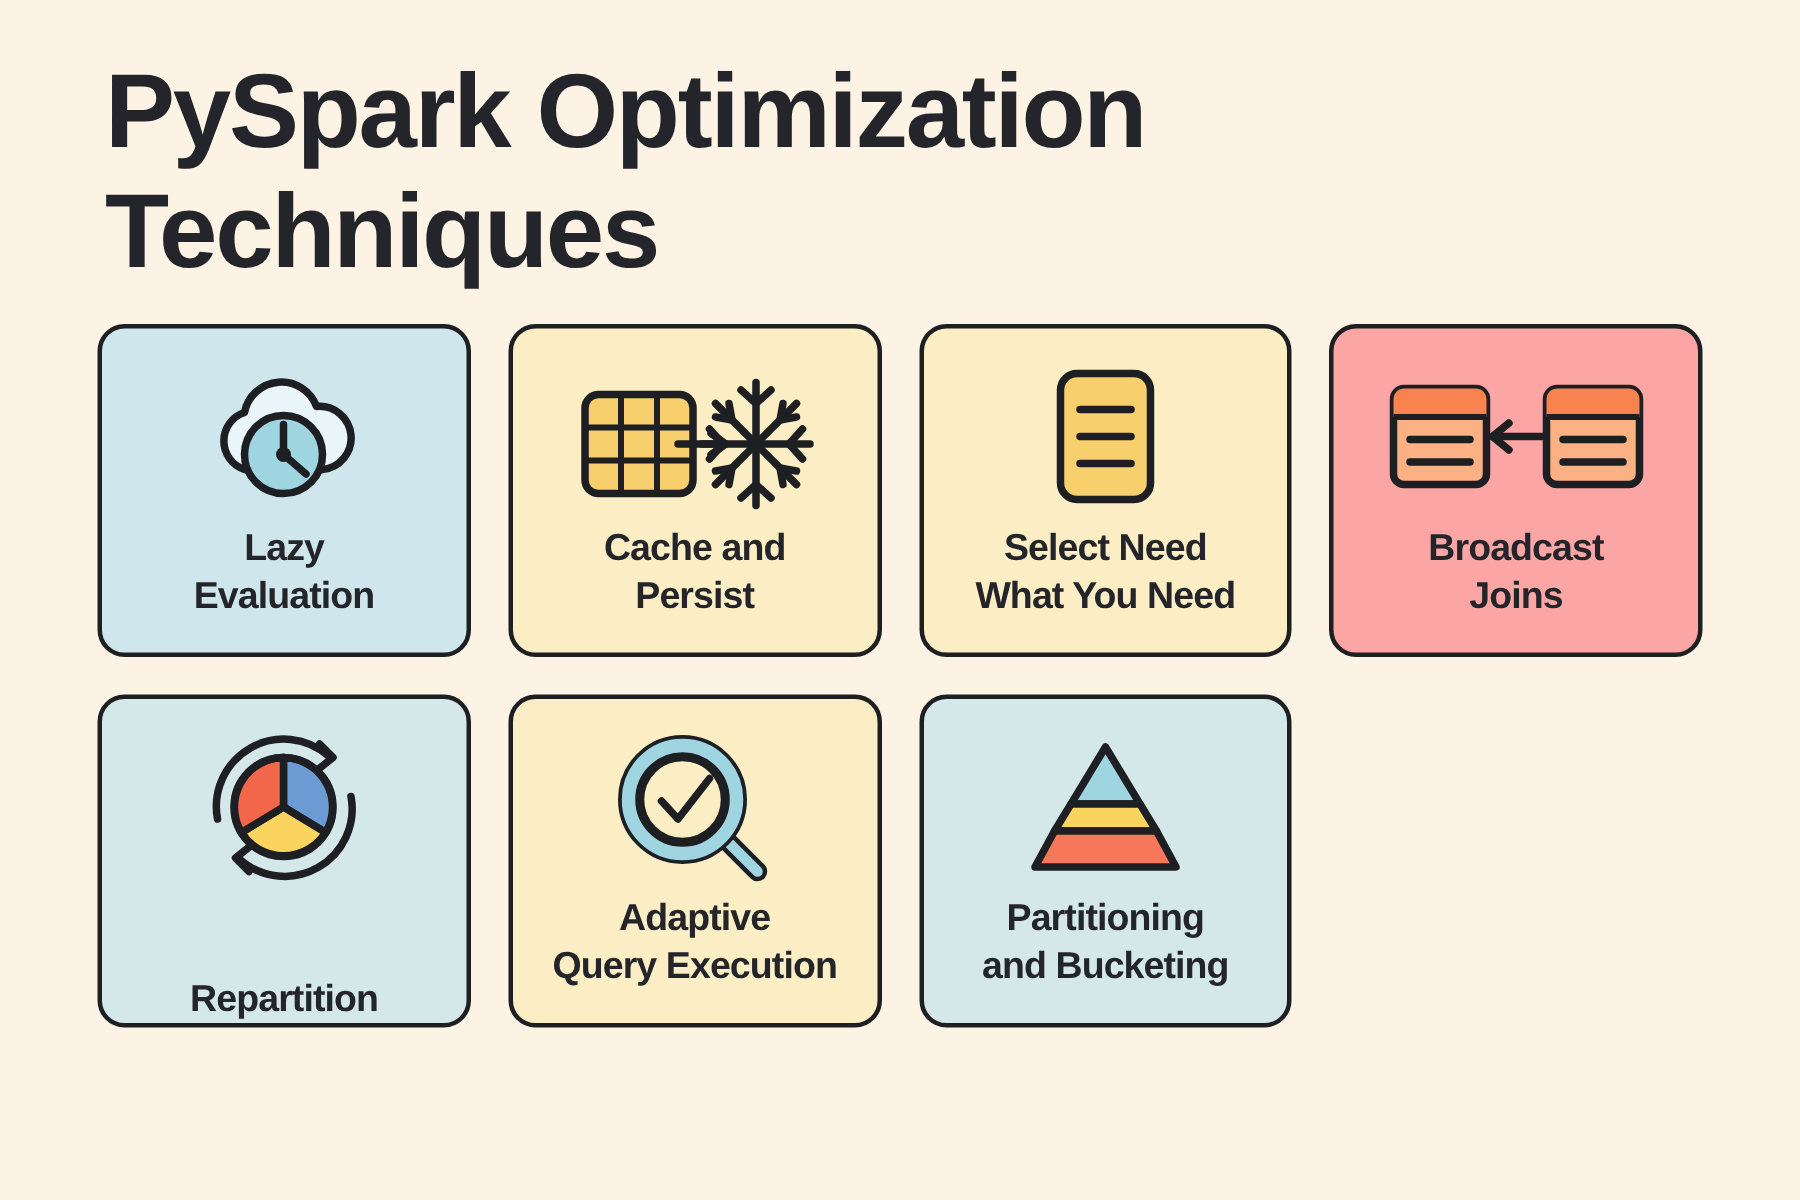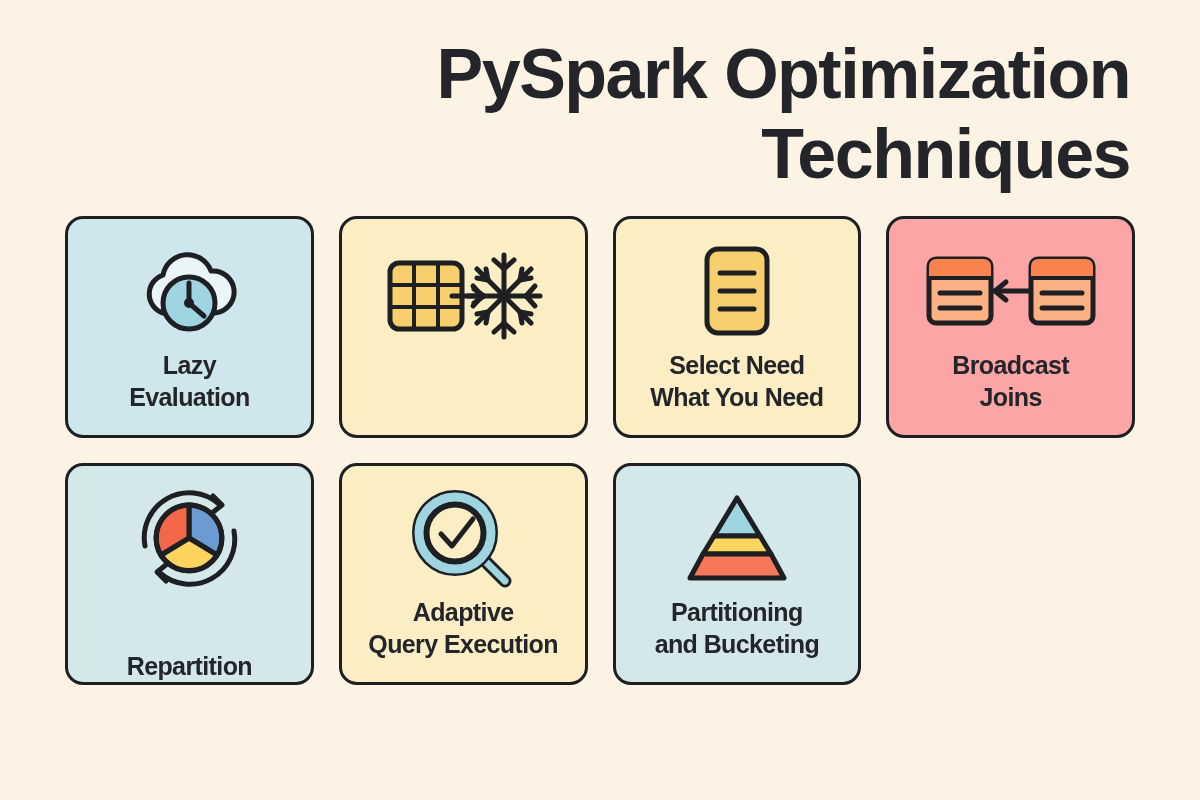--- a/index.html
+++ b/index.html
@@ -22,21 +22,21 @@
     position: relative;
     display: flex;
     flex-direction: column;
     align-items: center;
   }
 
   
   .title-block {
     width: 1060px;
     margin-top: 34px;
-    text-align: right;
+    text-align: left;
   }
   .title-line {
     font-family: "Liberation Sans", sans-serif;
     font-weight: bold;
     font-size: 70px;
     line-height: 80px;
     letter-spacing: -1.5px;
     color: #23252a;
   }
 
@@ -139,20 +139,24 @@
             <path d="M126 82 L116 91 M126 82 L136 91"></path>
             <path d="M104 55 L95 45 M104 55 L95 65"></path>
             <path d="M148 55 L157 45 M148 55 L157 65"></path>
             <path d="M110 39 L108 28 M110 39 L99 37"></path>
             <path d="M142 71 L144 82 M142 71 L153 73"></path>
             <path d="M142 39 L144 28 M142 39 L153 37"></path>
             <path d="M110 71 L108 82 M110 71 L99 73"></path>
           </g>
         </svg>
       </div>
+      <div class="card-label">
+        <span class="l1">Cache and</span>
+        <span class="l2">Persist</span>
+      </div>
     </div>
 
     <div class="card" style="background: rgb(251, 238, 196);">
       <div class="icon-wrap">
         <svg width="110" height="100" viewBox="0 0 110 100">
           <rect x="25" y="8" width="60" height="84" rx="11" fill="#f8cf6d" stroke="#1d1f23" stroke-width="5"></rect>
           <line x1="38" y1="32" x2="72" y2="32" stroke="#1d1f23" stroke-width="5" stroke-linecap="round"></line>
           <line x1="38" y1="50" x2="72" y2="50" stroke="#1d1f23" stroke-width="5" stroke-linecap="round"></line>
           <line x1="38" y1="68" x2="72" y2="68" stroke="#1d1f23" stroke-width="5" stroke-linecap="round"></line>
         </svg>

